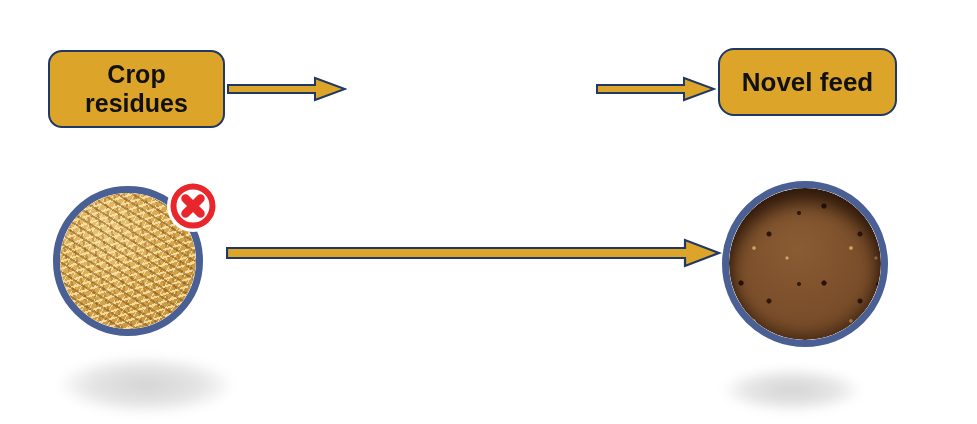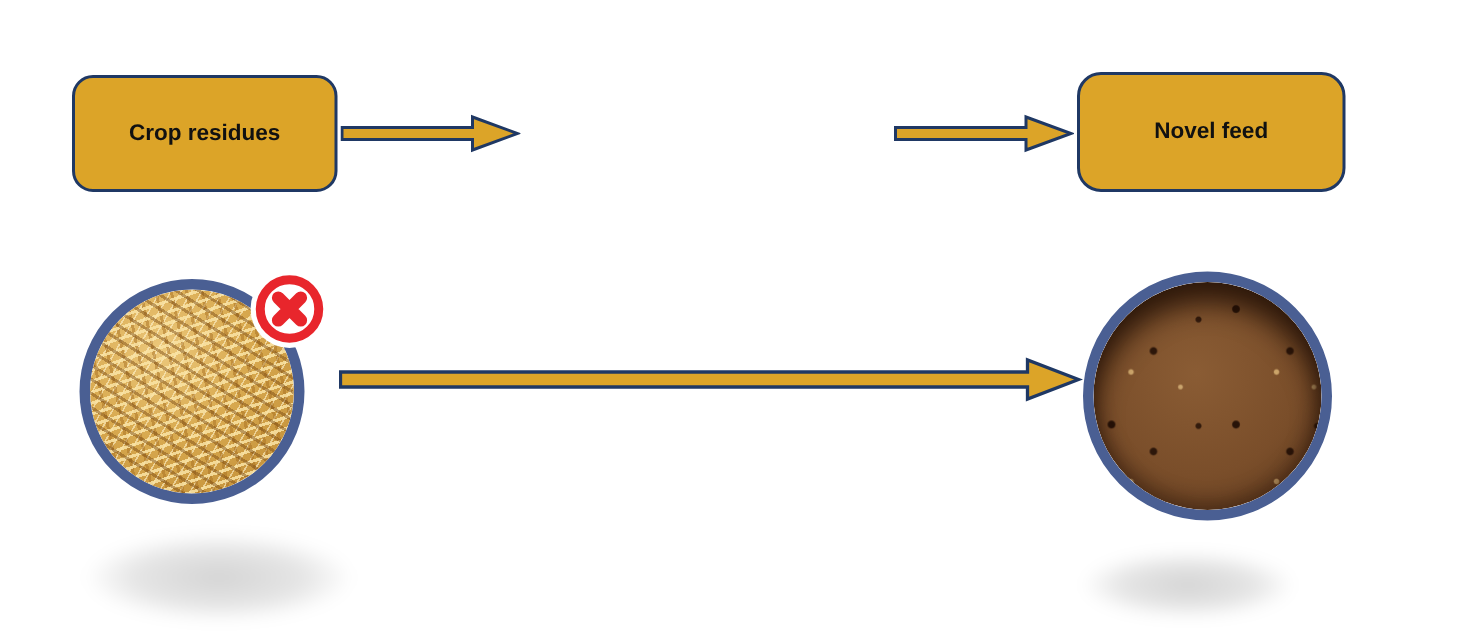--- a/index.html
+++ b/index.html
@@ -6,25 +6,25 @@
   .canvas{
     position:relative;width:977px;height:424px;background:#ffffff;overflow:hidden;
     font-family:"Liberation Sans","DejaVu Sans",sans-serif;
   }
   
   .flow-box{
     position:absolute;display:flex;align-items:center;justify-content:center;
     background:#DCA428;border:2.5px solid #1F3864;box-sizing:border-box;
     text-align:center;font-weight:700;line-height:1.18;
   }
-  .box-crop{left:48px;top:50px;width:177px;height:78px;border-radius:14px;color:#111111;font-size:15px;}
+  .box-crop{left:48px;top:50px;width:177px;height:78px;border-radius:14px;color:#111111;font-size:25px;}
   .box-crop .box-label{max-width:115px;}
   .box-conversion{left:350px;top:50px;width:243px;height:80px;border-radius:2px;color:#1F3864;font-size:23px;}
   .box-conversion .box-label{max-width:170px;}
-  .box-novel{left:718px;top:48px;width:179px;height:80px;border-radius:16px;color:#111111;font-size:15px;}
+  .box-novel{left:718px;top:48px;width:179px;height:68px;border-radius:16px;color:#111111;font-size:26px;}
   
   .arrow{position:absolute;}
   .arrow-1{left:227px;top:75px;}
   .arrow-2{left:596px;top:75px;}
   .arrow-long{left:226px;top:236px;}
   
   .photo-circle{
     position:absolute;border-radius:50%;box-sizing:border-box;border:7px solid #4A5F93;
     overflow:hidden;
   }

